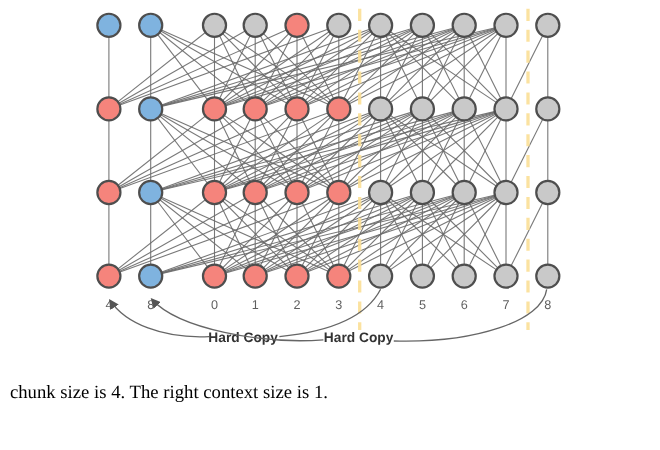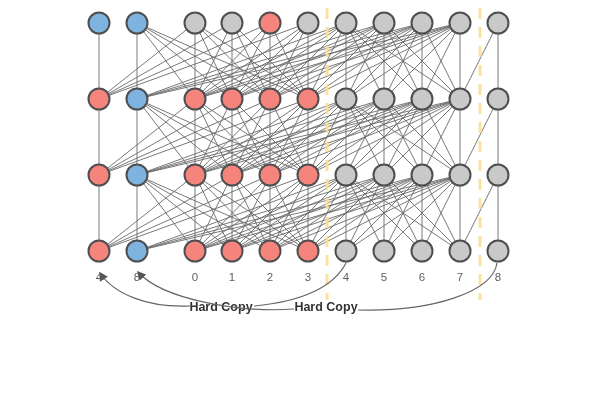--- a/index.html
+++ b/index.html
@@ -287,13 +287,14 @@
     </g>
   <g id="arrows-layer">
       <path d="M 346 263 C 332 290 296 302 254 306" fill="none" stroke="#666666" stroke-width="1.2"></path>
       <path d="M 190 306 C 148 308 114 294 100 273" fill="none" stroke="#666666" stroke-width="1.2" marker-end="url(#arrowhead)"></path>
       <path d="M 497 263 C 493 292 432 312 358 310" fill="none" stroke="#666666" stroke-width="1.2"></path>
       <path d="M 294 309 C 238 313 162 299 138 272" fill="none" stroke="#666666" stroke-width="1.2" marker-end="url(#arrowhead)"></path>
     </g>
 </svg>
 
 <div class="caption">
+  <div class="cap-line2">chunk size is 4. The right context size is 1.</div>
 </div>
 
 </body></html>

